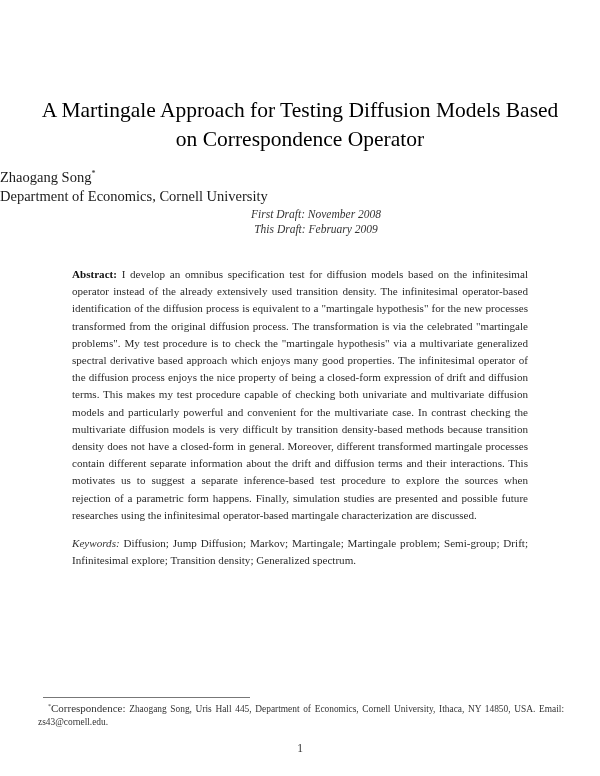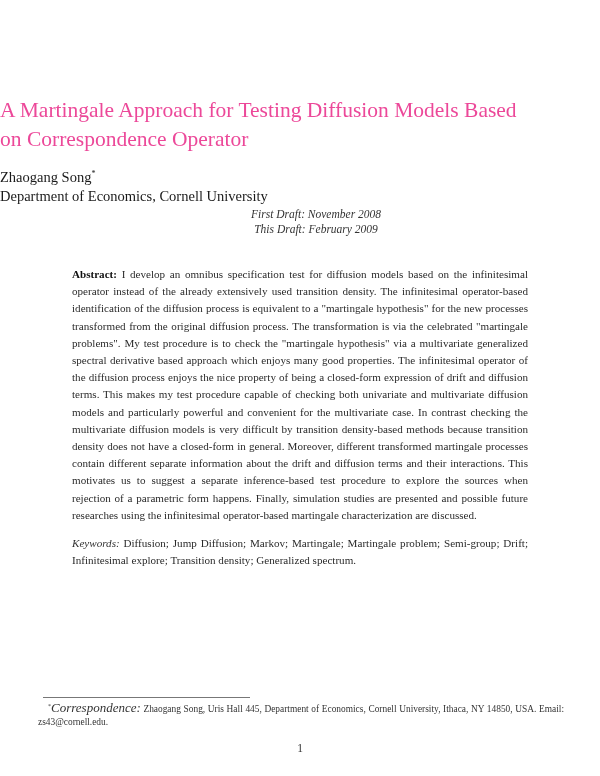--- a/index.html
+++ b/index.html
@@ -1,39 +1,39 @@
 <!DOCTYPE html>
 <html><head>
 <meta charset="utf-8">
 <style>
   html, body { margin: 0; padding: 0; background: #ffffff; }
   body { width: 600px; height: 776px; position: relative; overflow: hidden;
          font-family: "DejaVu Serif", "Liberation Serif", serif; color: #222; }
   .page { position: absolute; left: 0; top: 0; width: 600px; height: 776px; background: #fff; }
-  .title { position: absolute; left: 0; width: 600px; top: 96px; text-align: left;
-           font-family: "Liberation Serif", serif; font-size: 21.5px; line-height: 29px; color: #ec4899; }
+  .title { position: absolute; left: 0; width: 600px; top: 96px; text-align: center;
+           font-family: "Liberation Serif", serif; font-size: 21.5px; line-height: 29px; color: #000000; }
   .author { position: absolute; left: 0; width: 600px; top: 164px; text-align: left;
             font-family: "Liberation Serif", serif; font-size: 14.5px; line-height: 19px; color: #1a1a1a; }
   .author sup { font-size: 8px; vertical-align: super; }
   .dates { position: absolute; left: 0; width: 600px; top: 207px; text-align: center;
            font-family: "Liberation Serif", serif; font-style: italic; font-size: 11.5px; line-height: 15px; color: #333; padding-left: 16px; }
   .abstract { position: absolute; left: 72px; width: 456px; top: 266px;
               font-family: "Liberation Serif", serif; font-size: 11.1px; line-height: 17.2px;
               text-align: justify; text-indent: 0; color: #2a2a2a; }
   .abstract b { color: #111; margin-top: 26px; }
   .keywords { position: absolute; left: 72px; width: 456px; top: 535px;
               font-family: "Liberation Serif", serif; font-size: 11.1px; line-height: 17.2px;
               text-align: justify; color: #2a2a2a; }
   .keywords i { color: #333; }
   .fn-rule { position: absolute; left: 43px; top: 697px; width: 207px; height: 0;
              border-top: 1px solid #777; }
   .footnote { position: absolute; left: 38px; width: 526px; top: 700px;
               font-family: "Liberation Serif", serif; font-size: 9.4px; line-height: 13px;
               text-align: justify; color: #333; text-indent: 10px; }
-  .footnote .small { font-size: 13px; font-style: italic; }
+  .footnote .small { font-size: 11px; }
   .footnote sup { font-size: 6px; }
   .pagenum { position: absolute; left: 0; width: 600px; top: 742px; text-align: center;
              font-family: "Liberation Serif", serif; font-size: 11.5px; color: #333; }
 </style>
 </head>
 <body>
 
 <div class="page">
   <div class="title">
     <div>A Martingale Approach for Testing Diffusion Models Based</div>

